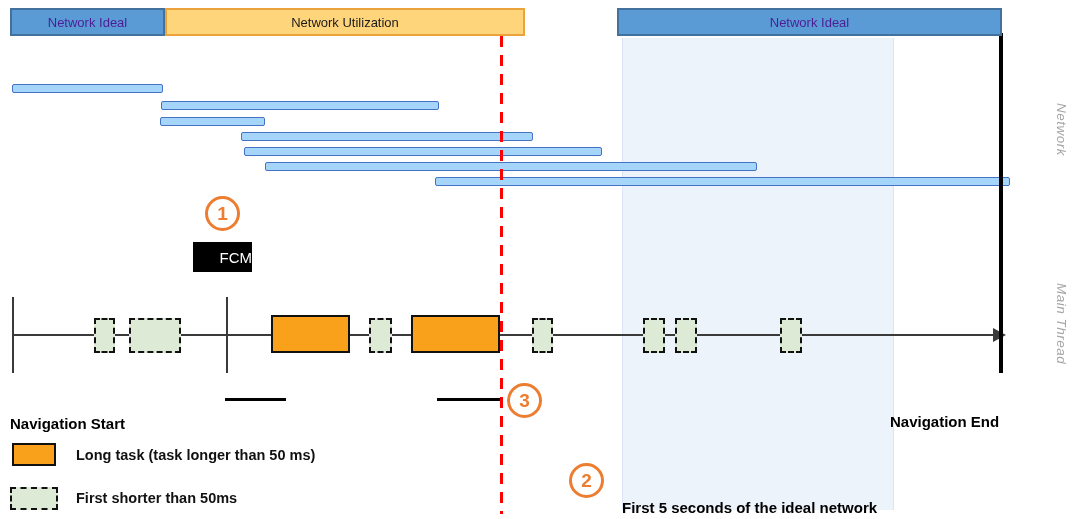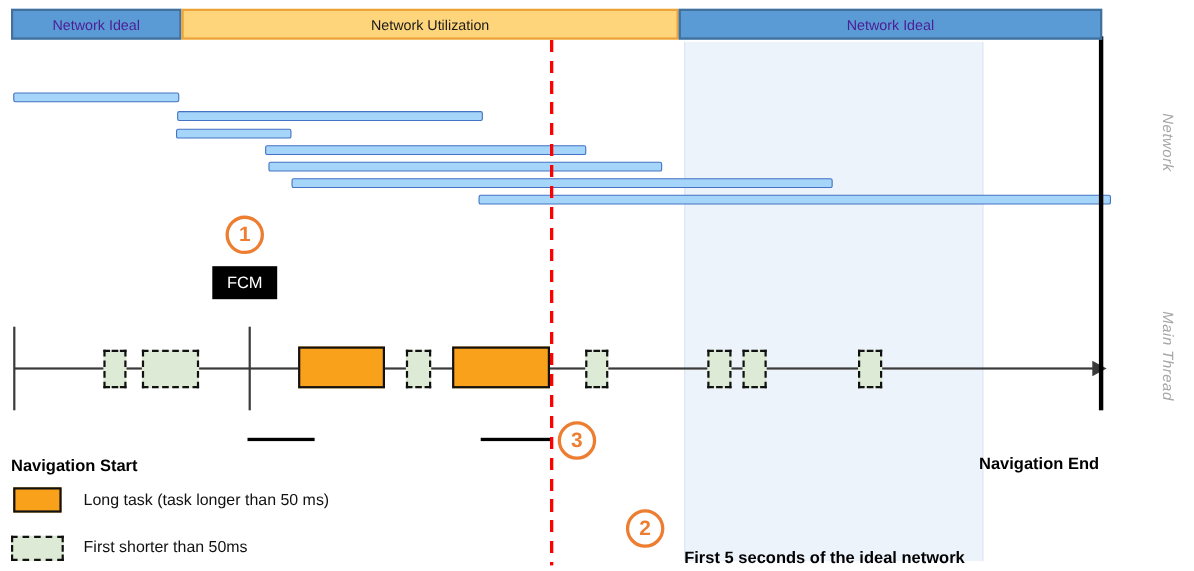--- a/index.html
+++ b/index.html
@@ -7,21 +7,21 @@
     position:relative;width:1085px;height:519px;overflow:hidden;background:#fff;
     font-family:"Liberation Sans",sans-serif;
     --top-blue:#5B9BD5;--top-blue-border:#41719C;--top-orange:#FFD57C;--top-orange-border:#EDA33C;
     --bar-fill:#A5D5F8;--bar-border:#4472C4;--red-line:#FF0000;--callout:#ED7D31;
     --long-task:#F9A11B;--short-task:#DDEBD6;--shaded-region:#EDF3FB;--label-gray:#A6A6A6;
   }
   .topbar-seg{position:absolute;top:8px;height:28px;box-sizing:border-box;display:flex;align-items:center;justify-content:center;font-size:13px;z-index:6;}
   .seg-blue{background:var(--top-blue);border:2px solid var(--top-blue-border);color:#4c1d95;}
   .seg-orange{background:var(--top-orange);border:2px solid var(--top-orange-border);color:#1a1a1a;}
   #seg-left{left:10px;width:155px;}
-  #seg-mid{left:165px;width:452px;}
+  #seg-mid{left:165px;width:360px;}
   #seg-right{left:617px;width:385px;}
 
   .shaded{position:absolute;left:622px;top:38px;width:270px;height:472px;background:var(--shaded-region);border-left:1px solid #DCE5F5;border-right:1px solid #DCE5F5;z-index:0;}
 
   .net-bar{position:absolute;height:9px;box-sizing:border-box;background:var(--bar-fill);border:1.5px solid var(--bar-border);border-radius:2px;z-index:2;}
 
   .red-line{position:absolute;left:500px;top:36px;width:3px;height:478px;z-index:4;
     background:repeating-linear-gradient(180deg,var(--red-line) 0 11px,transparent 11px 19px);}
   .nav-end-line{position:absolute;left:999px;top:33px;width:4px;height:340px;background:#000;z-index:3;}
 
@@ -33,40 +33,40 @@
 
   .task{position:absolute;box-sizing:border-box;z-index:3;}
   .task-long{top:315px;height:38px;background:var(--long-task);border:2px solid #111;}
   .task-short{top:318px;height:35px;background:var(--short-task);border:2px dashed #111;}
 
   .callout{position:absolute;width:35px;height:35px;box-sizing:border-box;border-radius:50%;border:3.5px solid var(--callout);
     background:#fff;color:var(--callout);display:flex;align-items:center;justify-content:center;
     font-size:19px;font-weight:bold;z-index:5;}
 
   .fcm{position:absolute;left:193px;top:242px;width:59px;height:30px;background:#000;color:#fff;
-    display:flex;align-items:center;justify-content:center;font-size:15px;z-index:5;}
+    display:flex;align-items:center;justify-content:flex-end;font-size:15px;z-index:5;}
 
   .lbl{position:absolute;font-size:15px;font-weight:bold;color:#000;z-index:5;white-space:nowrap;margin-top:28px;}
   #lbl-nav-start{left:10px;top:387px;}
   #lbl-tti{left:289px;top:390px;}
   #lbl-nav-end{left:890px;top:385px;}
   #lbl-ideal-note{left:622px;top:471px;}
   .tti-line{position:absolute;top:398px;height:3px;background:#000;z-index:4;}
   #tti-line-left{left:225px;width:61px;}
   #tti-line-right{left:437px;width:63px;}
 
   .side-label{position:absolute;left:1054px;color:var(--label-gray);font-style:italic;font-size:13.5px;
     writing-mode:vertical-rl;letter-spacing:0.5px;z-index:5;}
   #side-network{top:103px;}
   #side-main-thread{top:283px;}
 
   .legend-swatch{position:absolute;box-sizing:border-box;z-index:5;}
   #legend-swatch-long{left:12px;top:443px;width:44px;height:23px;background:var(--long-task);border:2.5px solid #111;}
   #legend-swatch-short{left:10px;top:487px;width:48px;height:23px;background:var(--short-task);border:2.5px dashed #111;}
-  .legend-label{position:absolute;left:76px;font-size:14.5px;color:#111;z-index:5;white-space:nowrap;}
+  .legend-label{position:absolute;left:76px;font-size:14.5px;color:#111;z-index:5;white-space:nowrap;font-weight:bold;}
   #legend-label-long{top:447px;}
   #legend-label-short{top:490px;}
 </style>
 </head>
 <body>
 
 <div id="canvas" style="--top-blue: #5B9BD5; --top-blue-border: #41719C; --top-orange: #FFD57C; --top-orange-border: #EDA33C; --bar-fill: #A5D5F8; --bar-border: #4472C4; --red-line: #FF0000; --callout: #ED7D31; --long-task: #F9A11B; --short-task: #DDEBD6; --shaded-region: #EDF3FB; --label-gray: #A6A6A6;">
 
   <div id="seg-left" class="topbar-seg seg-blue">
     <span>Network Ideal</span>

